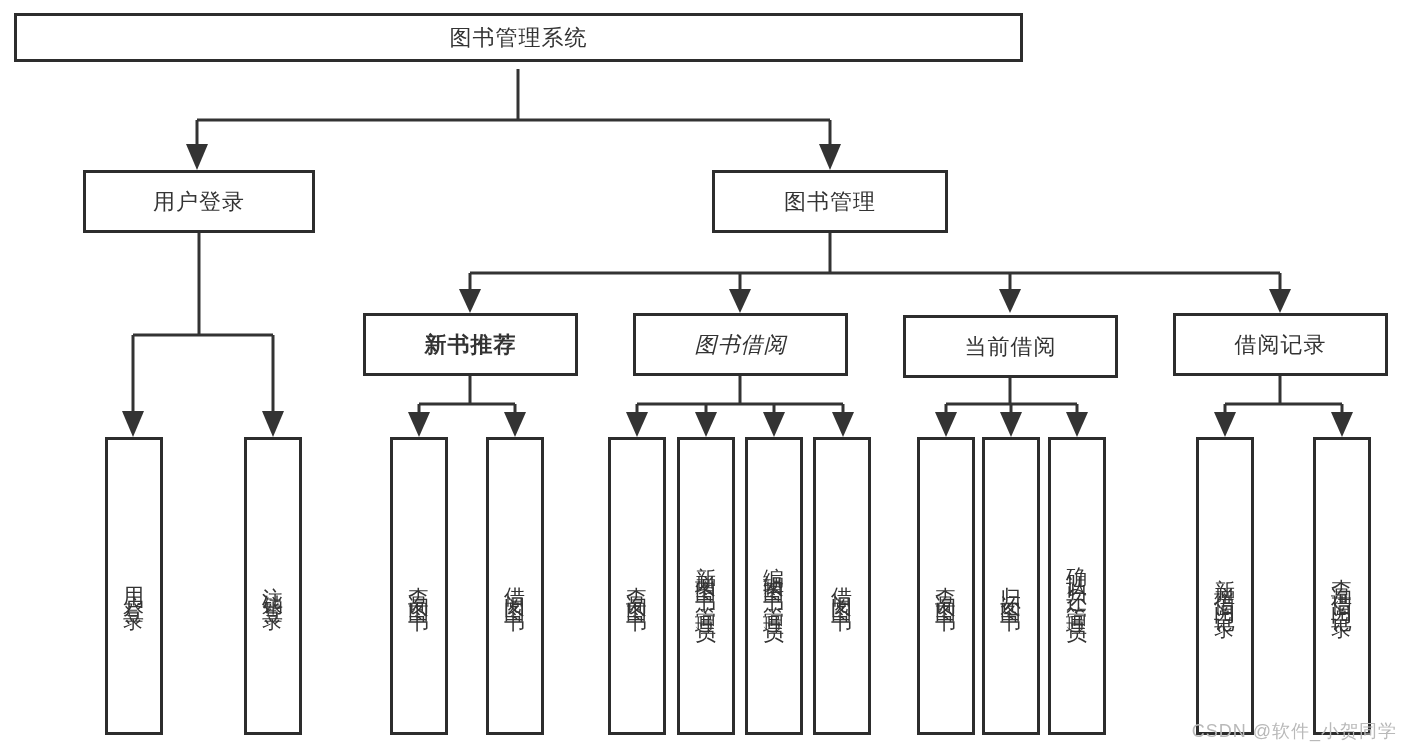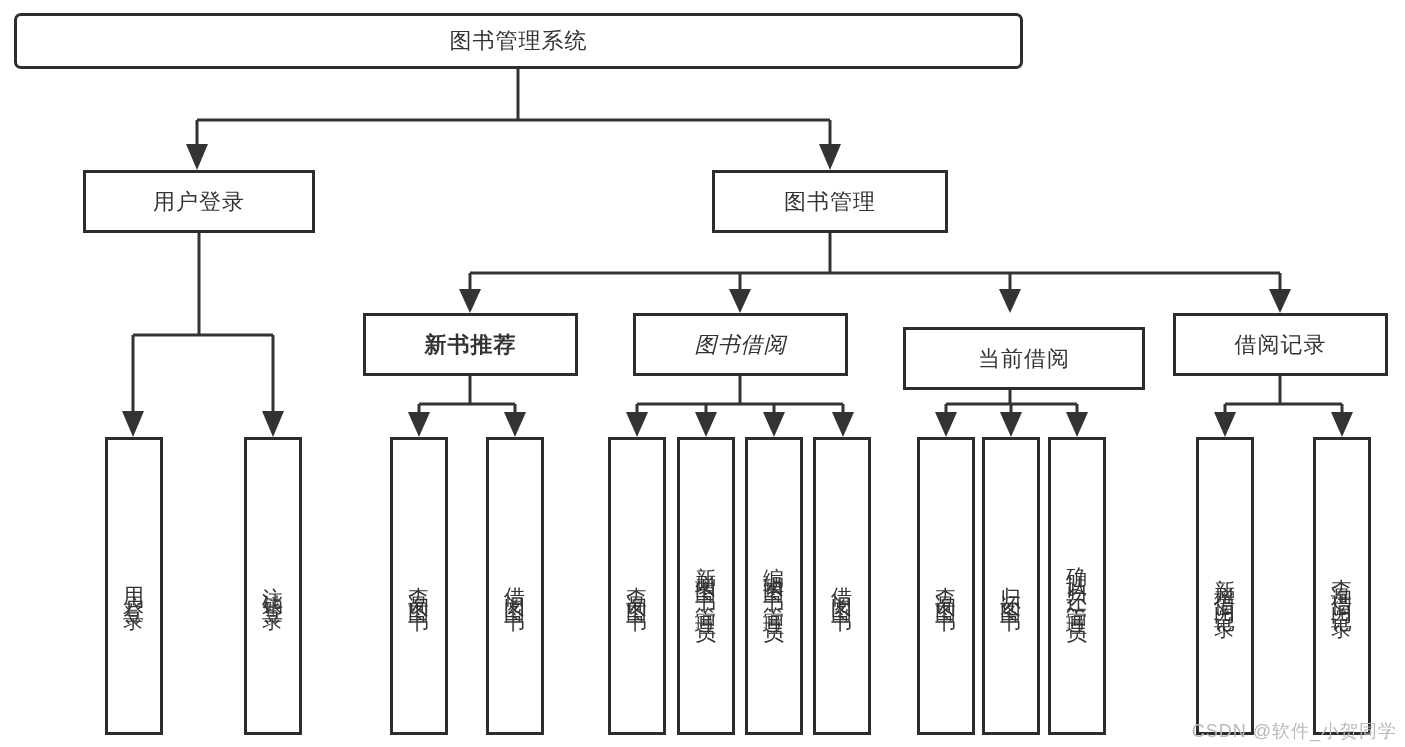--- a/index.html
+++ b/index.html
@@ -116,28 +116,28 @@
       <polygon points="763,412 785,412 774,437"></polygon>
       <polygon points="832,412 854,412 843,437"></polygon>
       <polygon points="935,412 957,412 946,437"></polygon>
       <polygon points="1000,412 1022,412 1011,437"></polygon>
       <polygon points="1066,412 1088,412 1077,437"></polygon>
       <polygon points="1214,412 1236,412 1225,437"></polygon>
       <polygon points="1331,412 1353,412 1342,437"></polygon>
     </g>
   </svg>
 
-  <div class="hbox" style="left:14px; top:13px; width:1009px; height:56px;border-radius:7px;">图书管理系统</div>
+  <div class="hbox" style="left:14px; top:13px; width:1009px; height:49px;">图书管理系统</div>
 
   <div class="hbox" style="left:83px; top:170px; width:232px; height:63px;">用户登录</div>
   <div class="hbox" style="left:712px; top:170px; width:236px; height:63px;font-family:Liberation Serif, serif;">图书管理</div>
 
   <div class="hbox" style="left:363px; top:313px; width:215px; height:63px;font-weight:bold;">新书推荐</div>
   <div class="hbox" style="left:633px; top:313px; width:215px; height:63px;font-style:italic;">图书借阅</div>
-  <div class="hbox" style="left:903px; top:327px; width:242px; height:63px;">当前借阅</div>
+  <div class="hbox" style="left:903px; top:315px; width:215px; height:63px;">当前借阅</div>
   <div class="hbox" style="left:1173px; top:313px; width:215px; height:63px;">借阅记录</div>
 
   <div class="vbox" style="left:105px; top:437px;">用户登录</div>
   <div class="vbox" style="left:244px; top:437px;">注销登录</div>
 
   <div class="vbox" style="left:390px; top:437px;">查询图书</div>
   <div class="vbox" style="left:486px; top:437px;">借阅图书</div>
 
   <div class="vbox" style="left:608px; top:437px;">查询图书</div>
   <div class="vbox" style="left:677px; top:437px;">新增图书（管理员）</div>

